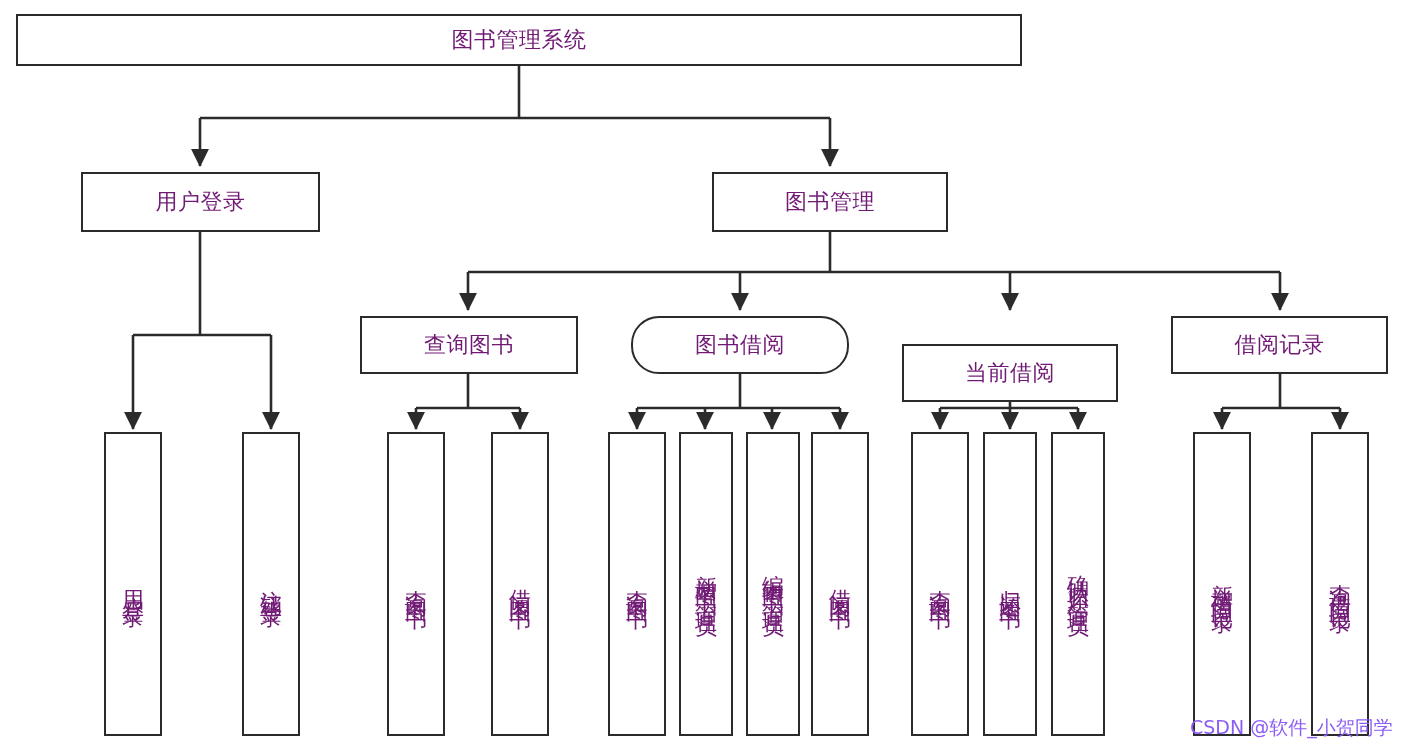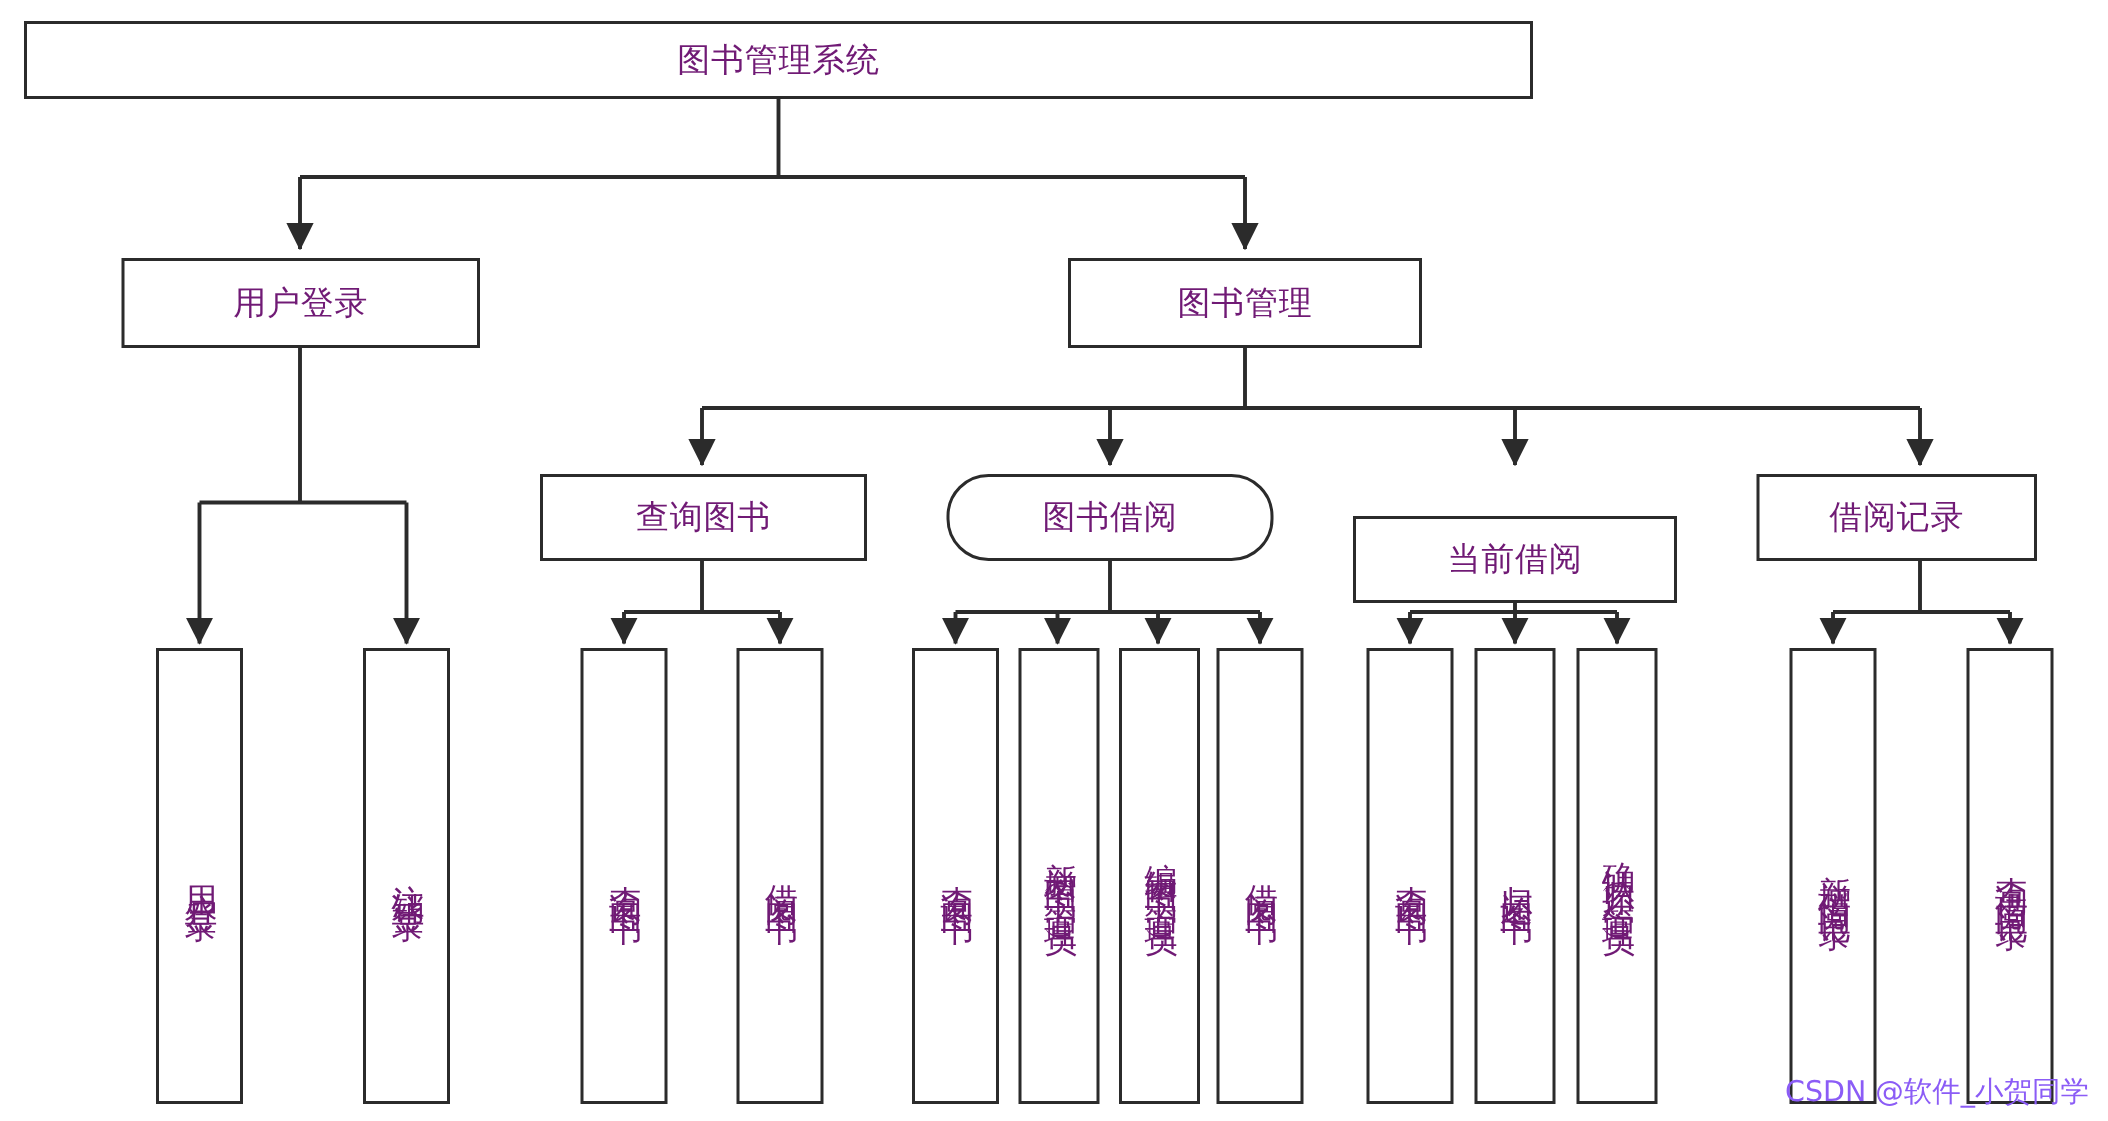--- a/index.html
+++ b/index.html
@@ -127,21 +127,21 @@
 
   <div class="node node-h" style="left:360px; top:316px; width:218px; height:58px;">
     <span>查询图书</span>
   </div>
   <div class="node node-h" style="left:631px; top:316px; width:218px; height:58px;border-radius:28px;">
     <span>图书借阅</span>
   </div>
   <div class="node node-h" style="left:902px; top:316px; width:216px; height:58px;margin-top:28px;">
     <span>当前借阅</span>
   </div>
-  <div class="node node-h" style="left:1171px; top:316px; width:187px; height:58px;">
+  <div class="node node-h" style="left:1171px; top:316px; width:217px; height:58px;">
     <span>借阅记录</span>
   </div>
 
   <div class="node node-v" style="left:104px; top:432px; width:58px; height:304px;">
     <span class="vtext">用户登录</span>
   </div>
   <div class="node node-v" style="left:242px; top:432px; width:58px; height:304px;">
     <span class="vtext">注销登录</span>
   </div>
 

